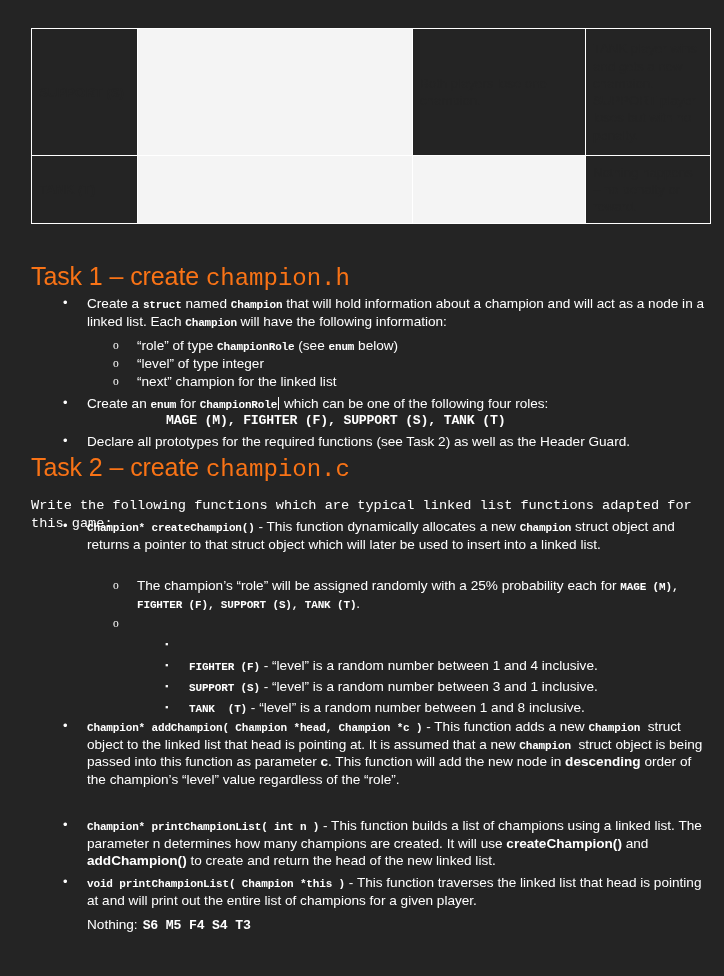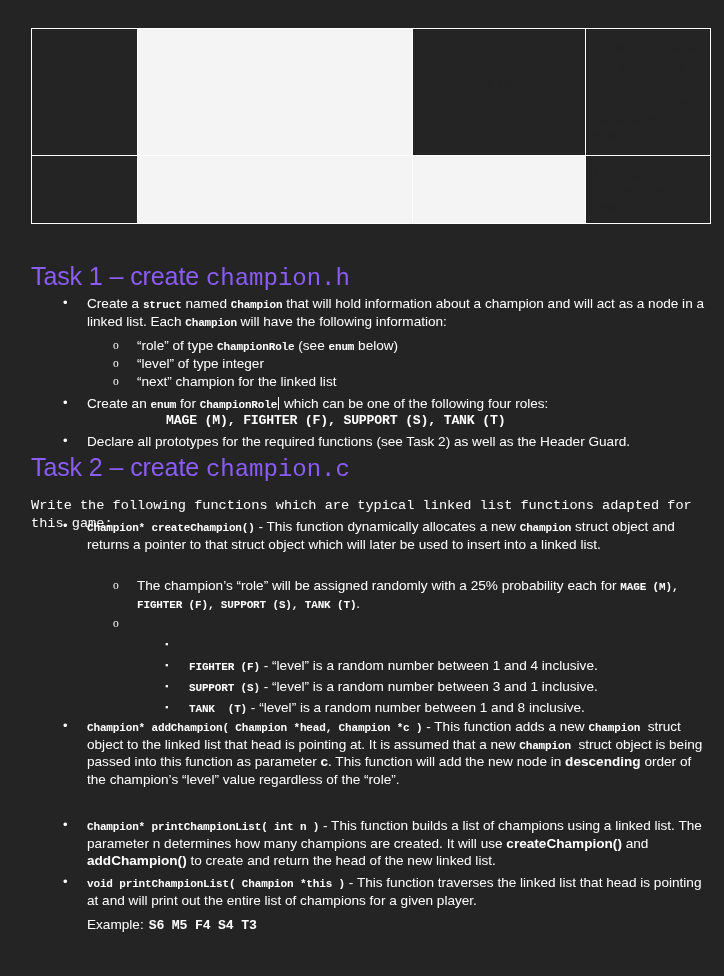--- a/index.html
+++ b/index.html
@@ -71,21 +71,21 @@
   td.cell-outcome-top {
     vertical-align: top;
     padding-top: 6px;
   }
 
   
   h2.task {
     position: absolute;
     margin: 0;
     padding: 0;
-    color: #8b5cf6;
+    color: #f97316;
     font-weight: normal;
     font-size: 25px;
     line-height: 1.05;
     letter-spacing: -0.1px;
     white-space: nowrap;
   }
   h2.task .mono {
     font-family: "Liberation Mono", "DejaVu Sans Mono", monospace;
     font-size: 24px;
     letter-spacing: 0;
@@ -292,17 +292,17 @@
   </div>
 
   <div class="blk" style="left:87px; top:874px; width:621px;">
     <div class="li lvl1">
       <span class="bullet">•</span>
       <span><span class="code">void printChampionList( Champion *this )</span> - This function traverses the linked list that head is pointing at and will print out the entire list of champions for a given player.</span>
     </div>
   </div>
   <div class="blk" style="left:87px; top:916px; width:621px;">
     <div style="font-size:13.6px;">
-      <span>Example:</span><span class="sp"></span><span class="codeline">S6 M5 F4 S4 T3</span>
+      <span>Nothing:</span><span class="sp"></span><span class="codeline">S6 M5 F4 S4 T3</span>
     </div>
   </div>
 
 </div>
 
 </body></html>

